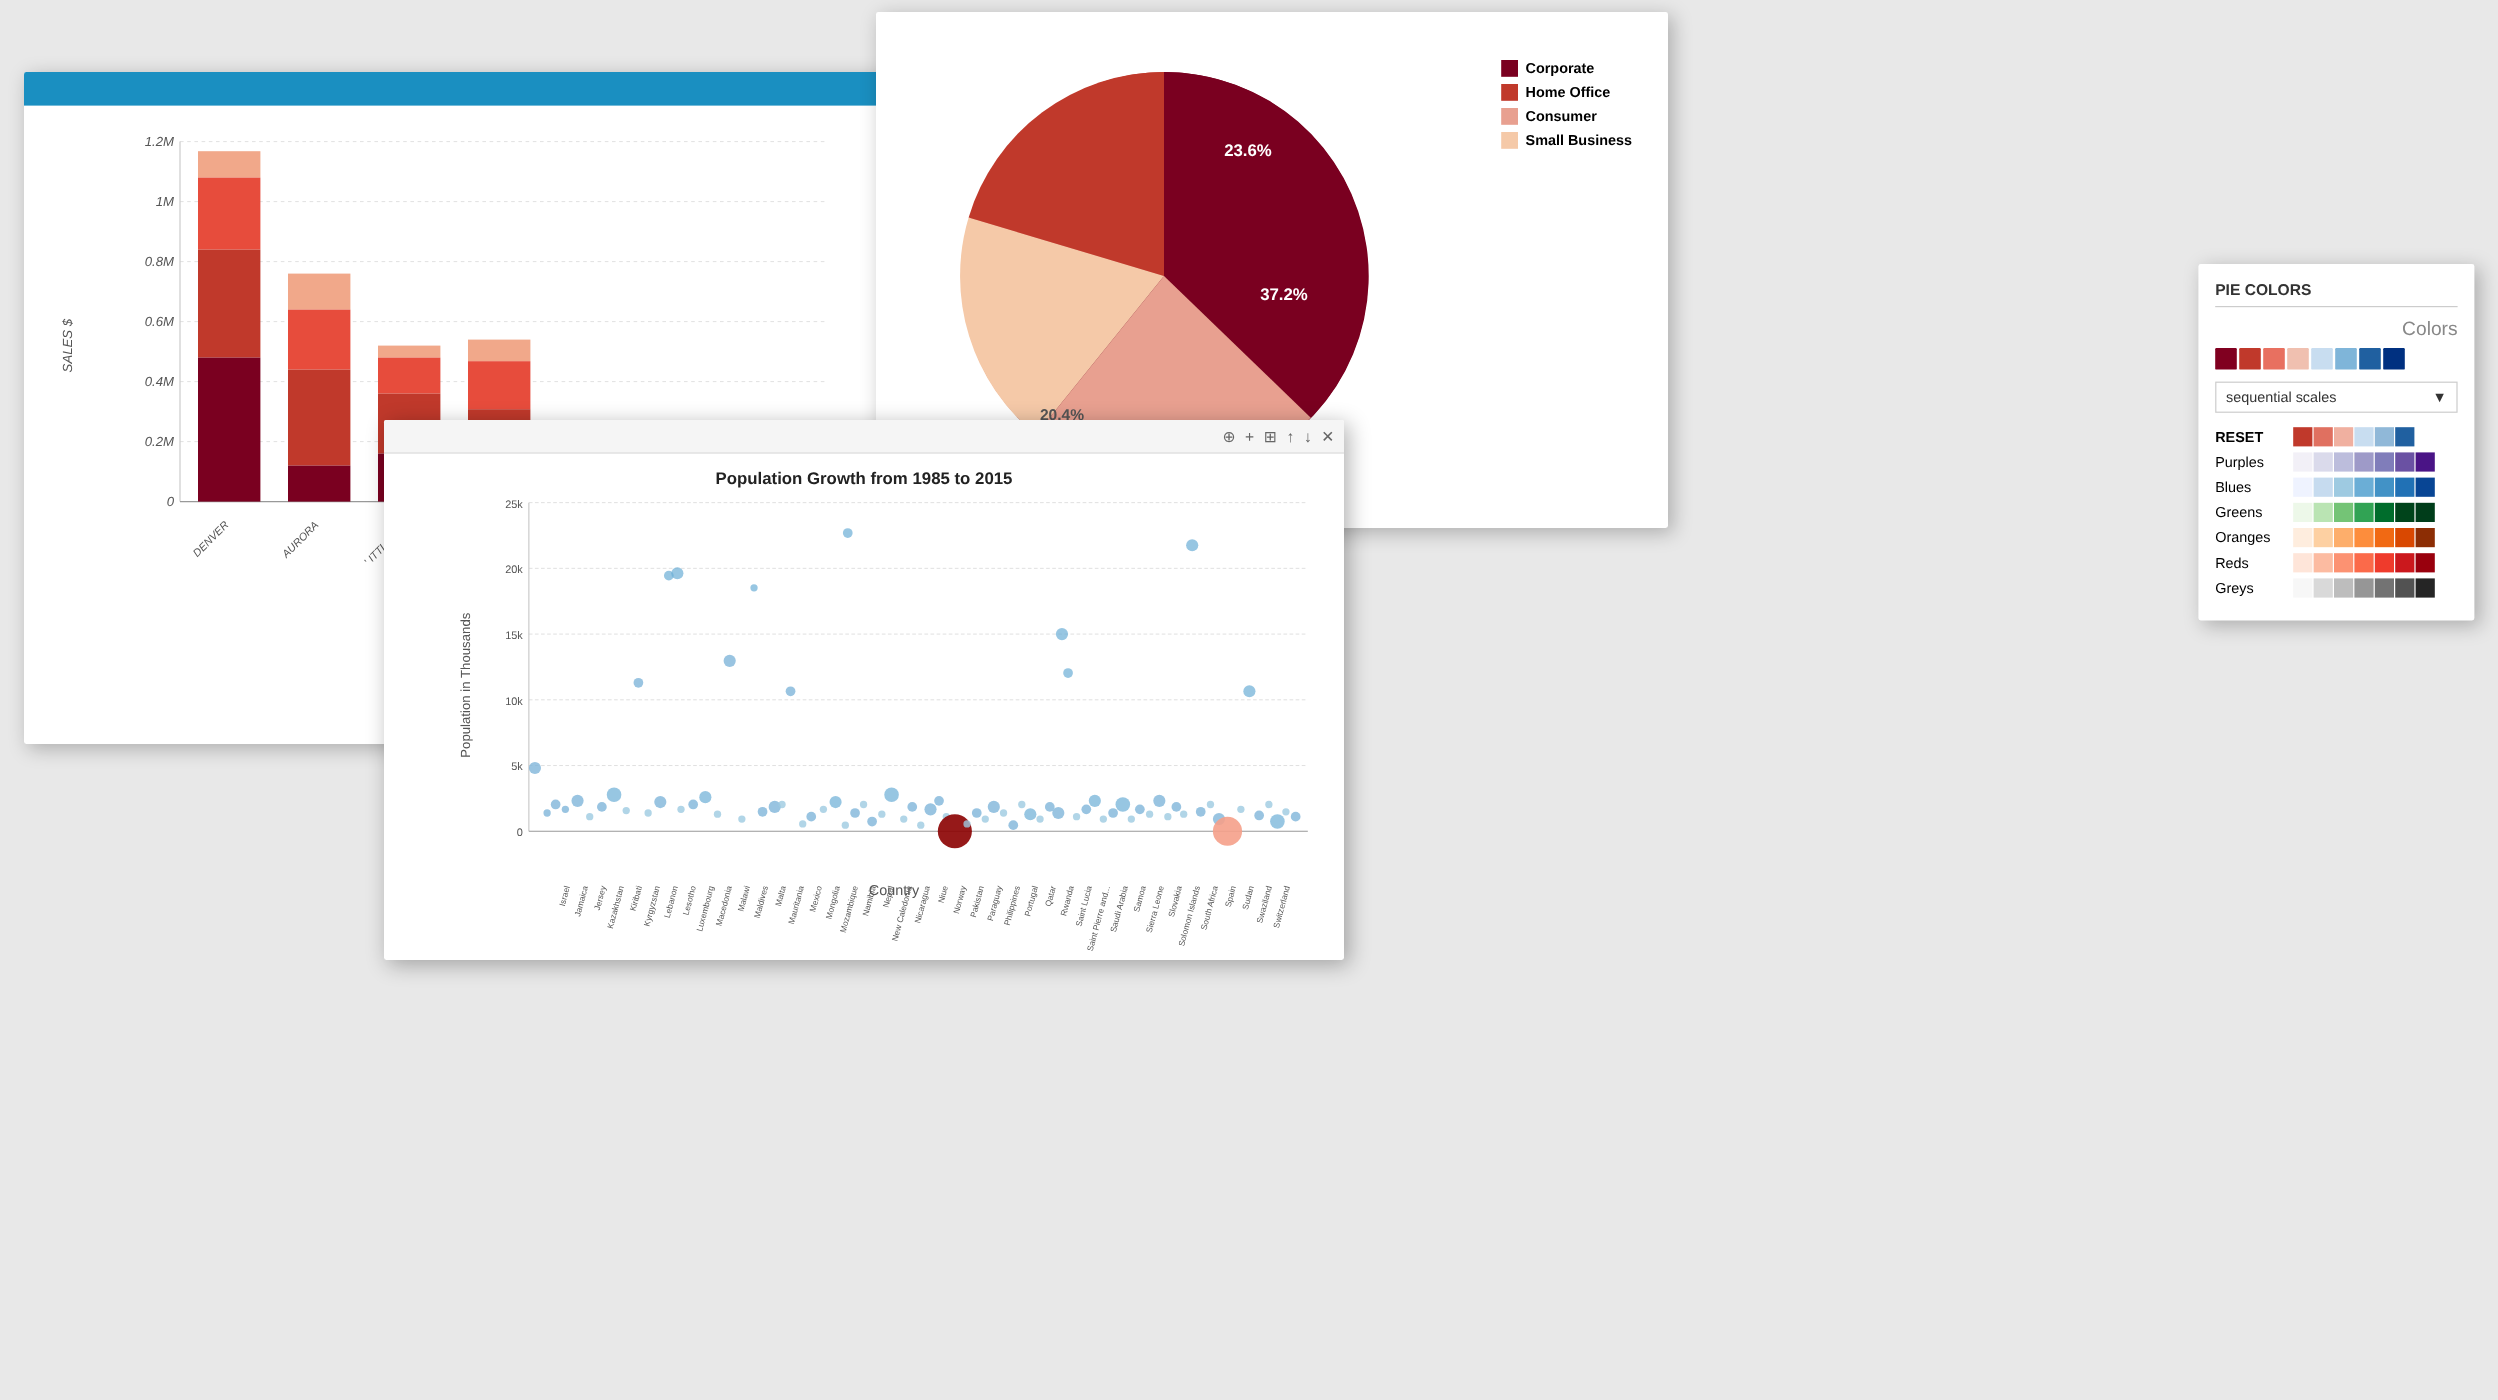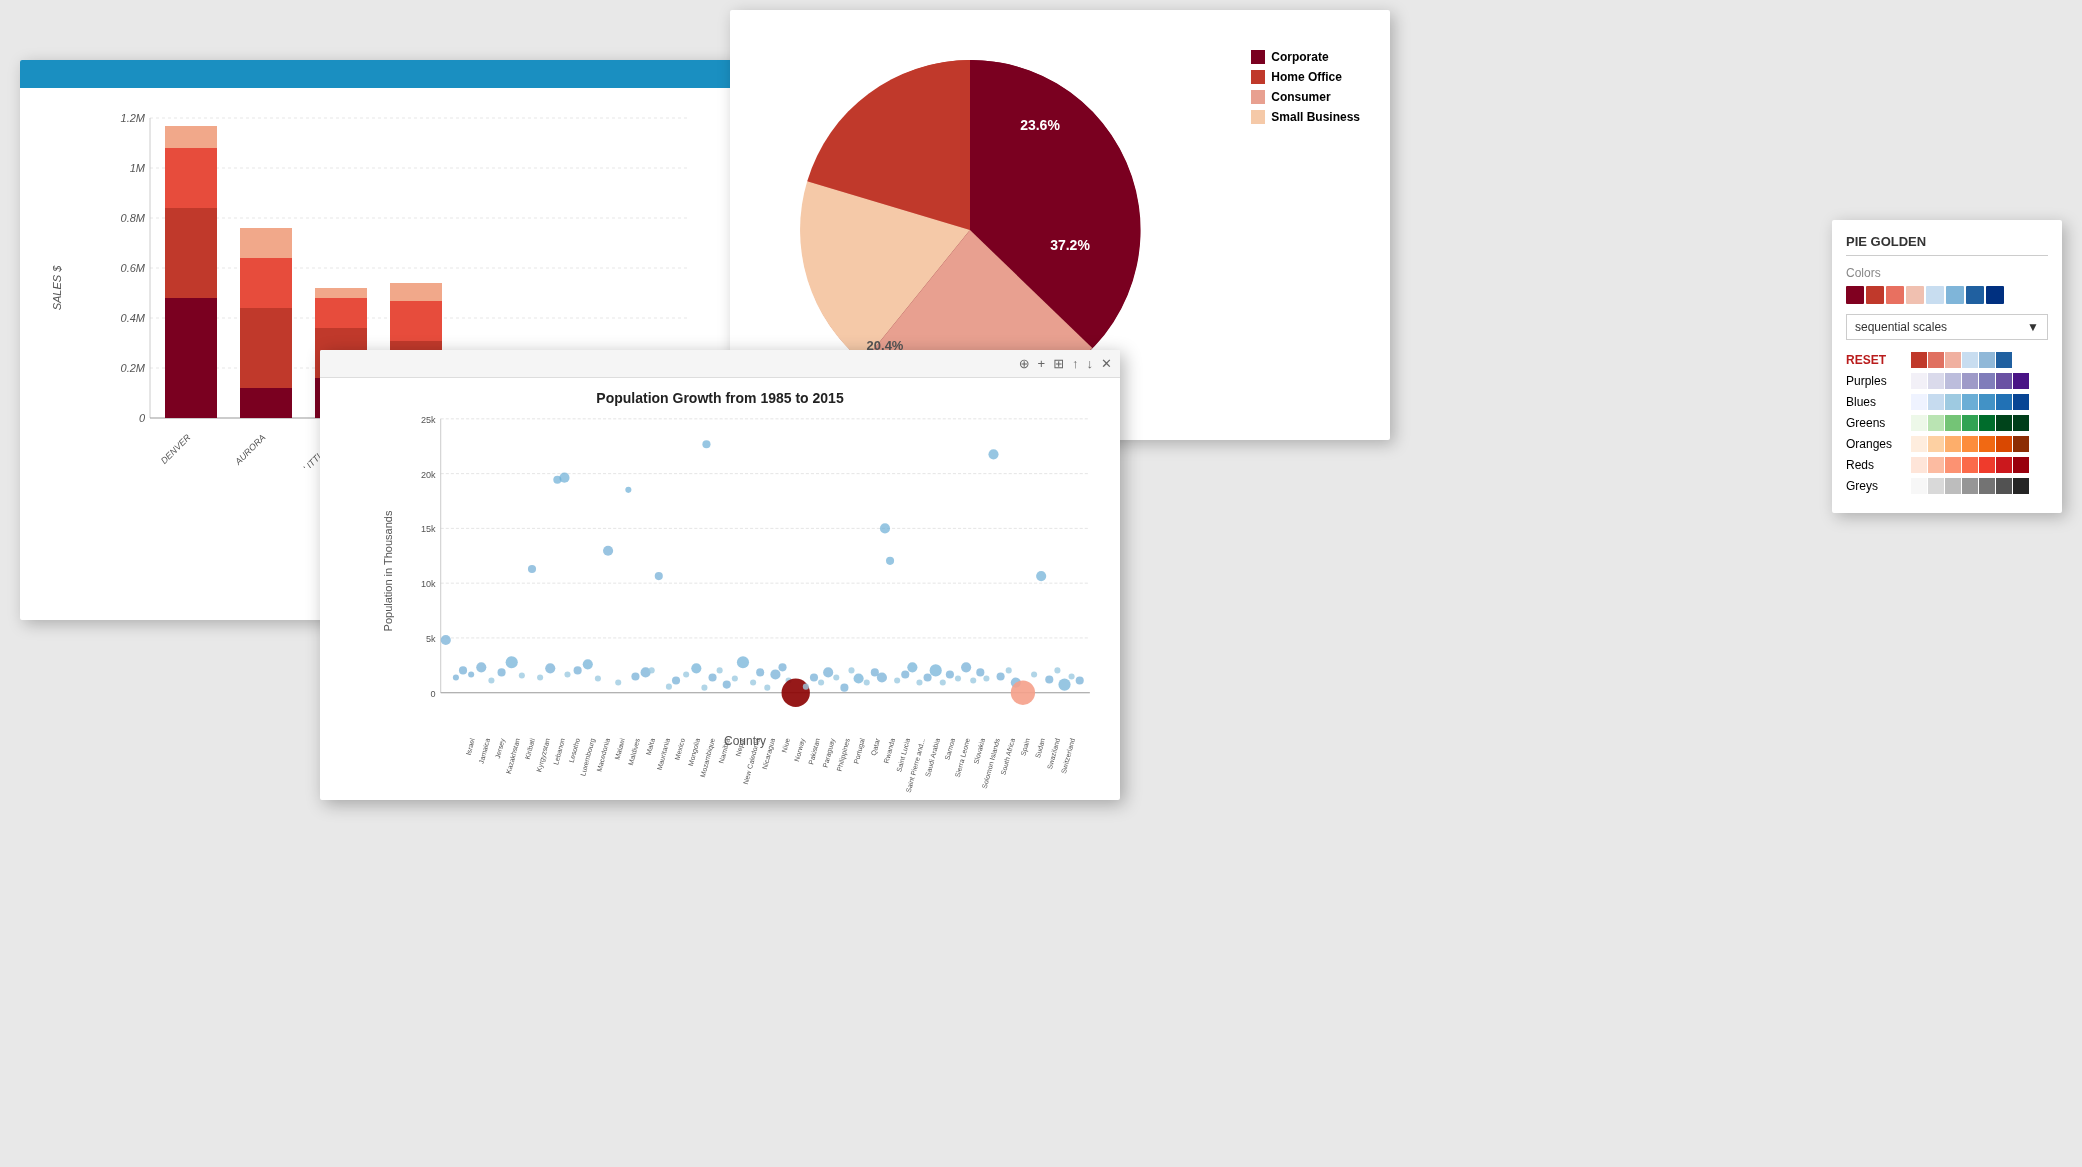--- a/index.html
+++ b/index.html
@@ -103,21 +103,22 @@
       font-size: 13px;
       font-weight: bold;
       color: #333;
       border-bottom: 1px solid #ccc;
       padding-bottom: 6px;
       margin-bottom: 10px;
     }
     .colors-label {
       color: #888;
       margin-bottom: 6px;
-      font-size: 12px;
+      font-size: 16px;
+      text-align: right;
     }
     .color-swatch-row {
       display: flex;
       gap: 2px;
       margin-bottom: 10px;
     }
     .color-swatch {
       width: 18px;
       height: 18px;
       border-radius: 1px;
@@ -323,41 +324,41 @@
       <path d="M0,0 L-162.8,-48.8 A170,170 0 0,1 0,-170 Z" fill="#c0392b"></path>
     </g>
 
     <text x="310" y="120" text-anchor="middle" font-size="14" fill="white" font-weight="bold">23.6%</text>
     <text x="340" y="240" text-anchor="middle" font-size="14" fill="white" font-weight="bold">37.2%</text>
     <text x="155" y="340" text-anchor="middle" font-size="13" fill="#555" font-weight="bold">20.4%</text>
   </svg>
 </div>
 
 <div class="pie-colors-panel" style="right:20px; top:220px; left:auto; position:absolute;">
-  <div class="pie-colors-title">PIE GOLDEN</div>
+  <div class="pie-colors-title">PIE COLORS</div>
   <div class="colors-label">Colors</div>
 
   <div class="color-swatch-row">
     <div class="color-swatch" style="background:#800020;"></div>
     <div class="color-swatch" style="background:#c0392b;"></div>
     <div class="color-swatch" style="background:#e87060;"></div>
     <div class="color-swatch" style="background:#f0c0b0;"></div>
     <div class="color-swatch" style="background:#c8ddf0;"></div>
     <div class="color-swatch" style="background:#7fb5d9;"></div>
     <div class="color-swatch" style="background:#2060a0;"></div>
     <div class="color-swatch" style="background:#003080;"></div>
   </div>
 
   <div class="dropdown-select">
     <span>sequential scales</span>
     <span>▼</span>
   </div>
 
   <div class="color-scale-row">
-    <span class="color-scale-label" style="color:#b91c1c; font-weight:bold;">RESET</span>
+    <span class="color-scale-label" style="color:#000000; font-weight:bold;">RESET</span>
     <div class="color-scale-swatches">
       <div class="scale-swatch" style="background:#c0392b;"></div>
       <div class="scale-swatch" style="background:#e07060;"></div>
       <div class="scale-swatch" style="background:#f0b0a0;"></div>
       <div class="scale-swatch" style="background:#c8ddf0;"></div>
       <div class="scale-swatch" style="background:#90b8d8;"></div>
       <div class="scale-swatch" style="background:#2060a0;"></div>
     </div>
   </div>
 

